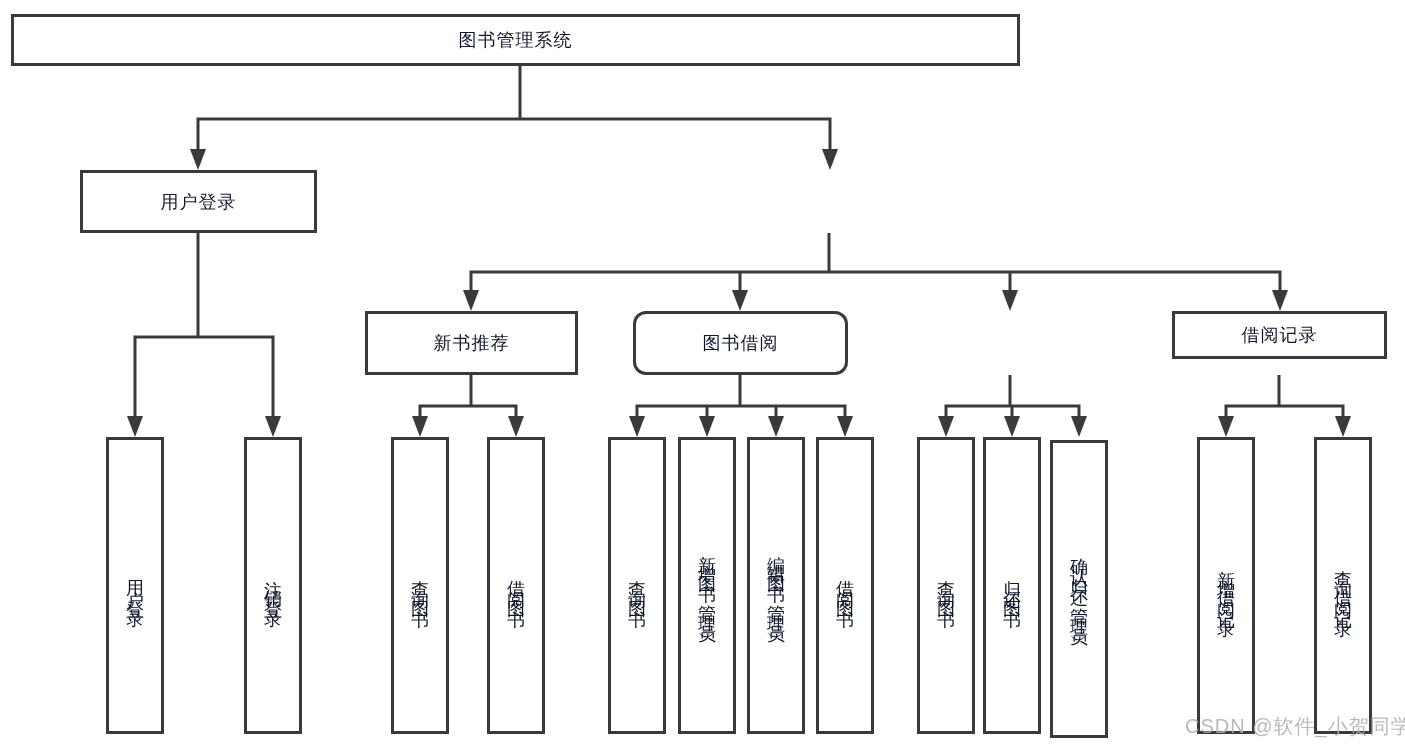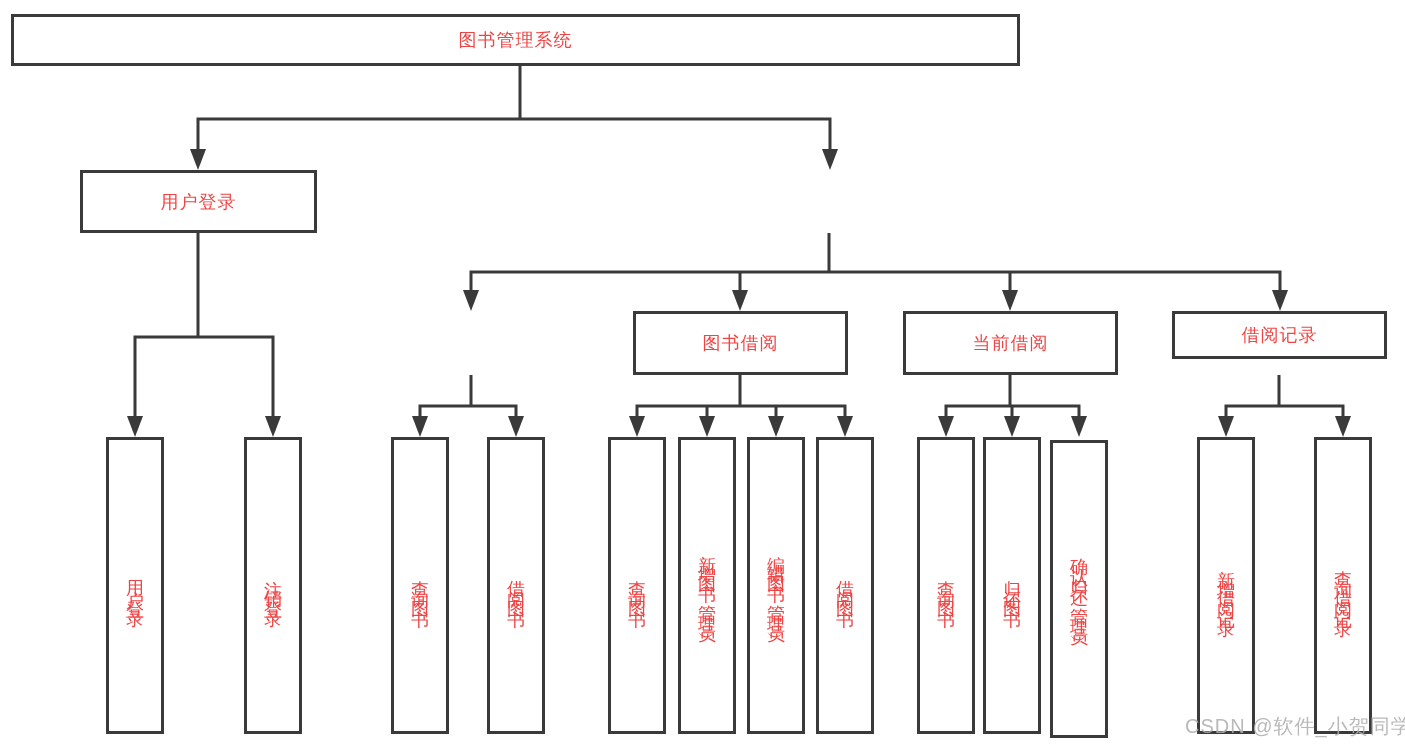--- a/index.html
+++ b/index.html
@@ -12,40 +12,40 @@
   }
   #connectors{position:absolute;left:0;top:0;width:1405px;height:747px;z-index:1;}
   .node{
     position:absolute;
     box-sizing:border-box;
     background:#ffffff;
     border:3px solid #3a3a3a;
     display:flex;
     align-items:center;
     justify-content:center;
-    color:#ef4444;
+    color:#0f172a;
     font-size:18px;
     letter-spacing:1px;
     z-index:2;
     white-space:nowrap;
   }
   .node.v{
     writing-mode:vertical-rl;
     text-orientation:mixed;
     letter-spacing:10px;
     white-space:normal;
   }
   
   .n-root{left:11px;top:14px;width:1009px;height:52px;}
   
   .n-user-login{left:80px;top:170px;width:237px;height:63px;}
   .n-book-mgmt{left:711px;top:170px;width:236px;height:63px;}
   
   .n-new-book{left:365px;top:311px;width:213px;height:64px;}
-  .n-book-borrow{left:633px;top:311px;width:215px;height:64px;}
+  .n-book-borrow{left:633px;top:311px;width:215px;height:64px;border-radius:13px;}
   .n-current-borrow{left:903px;top:311px;width:215px;height:64px;}
   .n-borrow-record{left:1172px;top:311px;width:215px;height:48px;}
   
   .leaf{top:437px;width:58px;height:297px;}
   .n-leaf-login{left:106px;}
   .n-leaf-logout{left:244px;}
   .n-leaf-q1{left:391px;}
   .n-leaf-b1{left:487px;}
   .n-leaf-q2{left:608px;}
   .n-leaf-add{left:678px;}
@@ -108,22 +108,22 @@
       <polygon points="1071,416 1087,416 1079,437"></polygon>
       <polygon points="1218,416 1234,416 1226,437"></polygon>
       <polygon points="1335,416 1351,416 1343,437"></polygon>
     </g>
   </svg>
 
   <div class="node h n-root">图书管理系统</div>
 
   <div class="node h n-user-login">用户登录</div>
 
+  <div class="node h n-new-book">新书推荐</div>
   <div class="node h n-book-borrow">图书借阅</div>
-  <div class="node h n-current-borrow">当前借阅</div>
   <div class="node h n-borrow-record">借阅记录</div>
 
   <div class="node v leaf n-leaf-login">用户登录</div>
   <div class="node v leaf n-leaf-logout">注销登录</div>
 
   <div class="node v leaf n-leaf-q1">查询图书</div>
   <div class="node v leaf n-leaf-b1">借阅图书</div>
 
   <div class="node v leaf n-leaf-q2">查询图书</div>
   <div class="node v leaf n-leaf-add">新增图书（管理员）</div>

